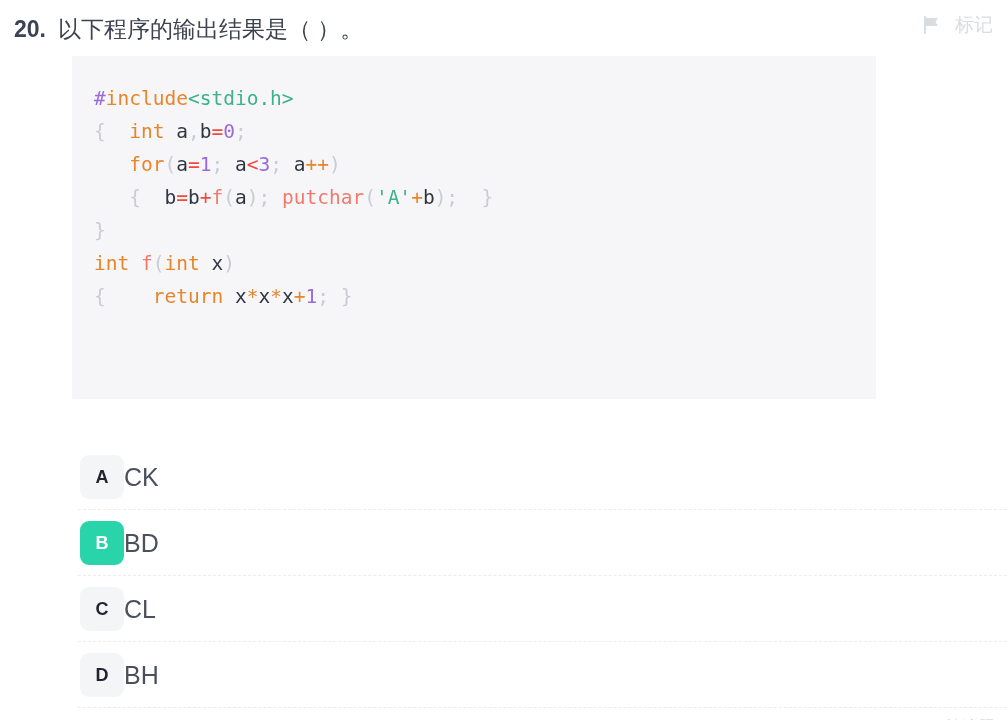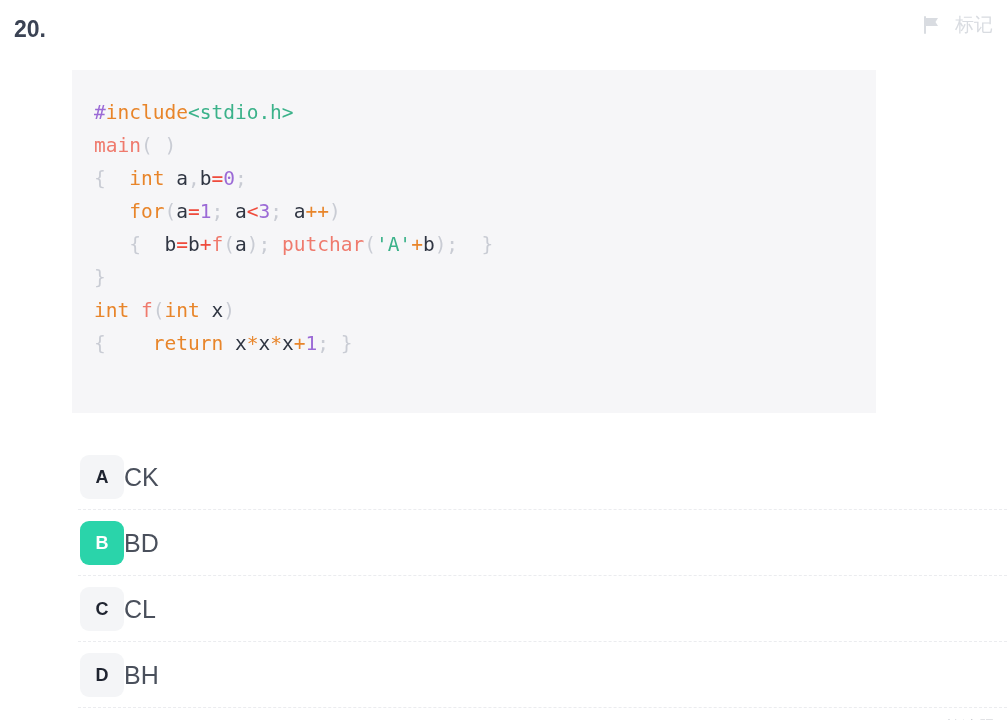--- a/index.html
+++ b/index.html
@@ -57,21 +57,21 @@
   .flag-label {
     font-size: 19px;
     color: #d9dce1;
     line-height: 22px;
   }
 
   
   .code-block {
     position: absolute;
     left: 72px;
-    top: 70px;
+    top: 56px;
     width: 804px;
     height: 343px;
     background: #f6f6f8;
     padding: 26px 0 0 22px;
   }
   .code-line {
     font-family: "DejaVu Sans Mono", "Liberation Mono", monospace;
     font-size: 19.5px;
     line-height: 33px;
     white-space: pre;
@@ -146,36 +146,36 @@
     white-space: nowrap;
     overflow: hidden;
     height: 14px;
   }
 </style>
 </head>
 <body>
 
 <div class="question-header">
   <span class="q-number">20.</span>
+  <span class="q-text">以下程序的输出结果是（    ）。</span>
 
   <div class="flag-wrap">
     <span class="flag-icon">
       <svg width="22" height="22" viewBox="0 0 22 22" xmlns="http://www.w3.org/2000/svg">
         <path d="M4 3 L4 19" stroke="#d9dce1" stroke-width="2" stroke-linecap="round" fill="none"></path>
         <path d="M5 4 L17 4 L14.5 8 L17 12 L5 12 Z" fill="#d9dce1"></path>
       </svg>
     </span>
     <span class="flag-label">标记</span>
   </div>
 </div>
 
 <div class="code-block">
   <div id="code-lines">
       <div class="code-line"><span class="tok-pre">#</span><span class="tok-kw">include</span><span class="tok-str">&lt;stdio.h&gt;</span></div>
-      <div class="code-line"><span class="tok-fn">main</span><span class="tok-punct">( )</span></div>
       <div class="code-line"><span class="tok-punct">{</span><span class="tok-var">  </span><span class="tok-kw">int</span><span class="tok-var"> a</span><span class="tok-punct">,</span><span class="tok-var">b</span><span class="tok-op">=</span><span class="tok-num">0</span><span class="tok-punct">;</span></div>
       <div class="code-line"><span class="tok-var">   </span><span class="tok-kw">for</span><span class="tok-punct">(</span><span class="tok-var">a</span><span class="tok-op">=</span><span class="tok-num">1</span><span class="tok-punct">;</span><span class="tok-var"> a</span><span class="tok-op">&lt;</span><span class="tok-num">3</span><span class="tok-punct">;</span><span class="tok-var"> a</span><span class="tok-op2">++</span><span class="tok-punct">)</span></div>
       <div class="code-line"><span class="tok-var">   </span><span class="tok-punct">{</span><span class="tok-var">  b</span><span class="tok-op">=</span><span class="tok-var">b</span><span class="tok-op">+</span><span class="tok-fn">f</span><span class="tok-punct">(</span><span class="tok-var">a</span><span class="tok-punct">);</span><span class="tok-var"> </span><span class="tok-fn">putchar</span><span class="tok-punct">(</span><span class="tok-str">'A'</span><span class="tok-op2">+</span><span class="tok-var">b</span><span class="tok-punct">);</span><span class="tok-var">  </span><span class="tok-punct">}</span></div>
       <div class="code-line"><span class="tok-punct">}</span></div>
       <div class="code-line"><span class="tok-kw">int</span><span class="tok-var"> </span><span class="tok-fn">f</span><span class="tok-punct">(</span><span class="tok-kw">int</span><span class="tok-var"> x</span><span class="tok-punct">)</span></div>
       <div class="code-line"><span class="tok-punct">{</span><span class="tok-var">    </span><span class="tok-kw">return</span><span class="tok-var"> x</span><span class="tok-op2">*</span><span class="tok-var">x</span><span class="tok-op2">*</span><span class="tok-var">x</span><span class="tok-op2">+</span><span class="tok-num">1</span><span class="tok-punct">;</span><span class="tok-var"> </span><span class="tok-punct">}</span></div>
     </div>
 </div>
 
 <div class="options" id="options-list">

